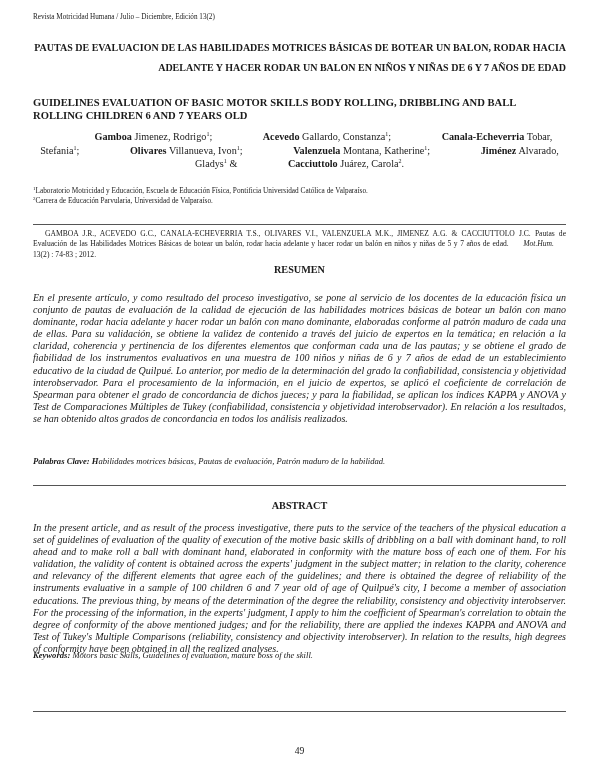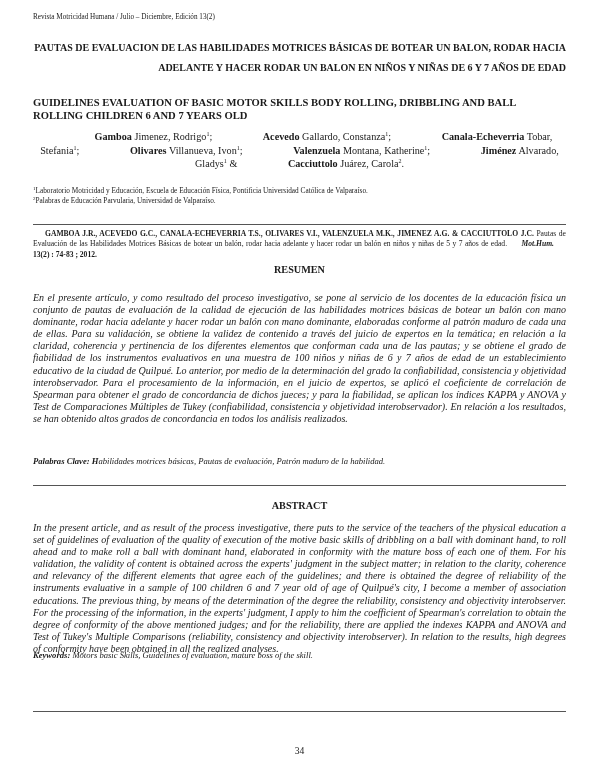--- a/index.html
+++ b/index.html
@@ -14,21 +14,21 @@
               font-weight: bold; font-size: 10.6px; line-height: 13.3px; }
   .authors { position: absolute; top: 130px; left: 0; width: 533px; text-align: center;
              font-size: 10.2px; line-height: 13.6px; }
   .authors b { font-weight: bold; margin-left: 48px; }
   .authors sup { font-size: 6px; vertical-align: 4px; line-height: 0; }
   .affils { position: absolute; top: 186px; left: 0; font-size: 7.3px; line-height: 10px; }
   .affils sup { font-size: 5px; vertical-align: 3px; line-height: 0; }
   .rule { position: absolute; left: 0; width: 533px; height: 0; border-top: 1.3px solid #555; }
   .citation { position: absolute; top: 229px; left: 0; width: 533px; font-size: 7.6px;
               line-height: 10.4px; text-align: justify; }
-  .citation b { font-weight: bold; padding-left: 12px; }
+  .citation b { font-weight: normal; padding-left: 12px; }
   .section-head { position: absolute; left: 0; width: 533px; text-align: center;
                   font-weight: bold; font-size: 10.2px; }
   .abstract-body { position: absolute; left: 0; width: 533px; font-style: italic;
                    font-size: 10px; line-height: 12.1px; text-align: justify; }
   .keywords { position: absolute; left: 0; width: 533px; font-style: italic; font-size: 8.6px; }
   .keywords b { font-weight: bold; }
   .page-number { position: absolute; top: 745px; left: 0; width: 533px; text-align: center;
                  font-size: 9.6px; }
 </style>
 </head>
@@ -40,21 +40,21 @@
 
   <div class="title-es">PAUTAS DE EVALUACION DE LAS HABILIDADES MOTRICES BÁSICAS DE BOTEAR UN BALON, RODAR HACIA ADELANTE Y HACER RODAR UN BALON EN NIÑOS Y NIÑAS DE 6 Y 7 AÑOS DE EDAD</div>
   <div class="title-en">GUIDELINES EVALUATION OF BASIC MOTOR SKILLS BODY ROLLING, DRIBBLING AND BALL ROLLING CHILDREN 6 AND 7 YEARS OLD</div>
 
   <div class="authors">
     <span><b>Gamboa</b><span> Jimenez, Rodrigo</span><sup>1</sup><span>; </span></span><span><b>Acevedo</b><span> Gallardo, Constanza</span><sup>1</sup><span>; </span></span><span><b>Canala-Echeverria</b><span> Tobar, Stefania</span><sup>1</sup><span>; </span></span><span><b>Olivares</b><span> Villanueva, Ivon</span><sup>1</sup><span>; </span></span><span><b>Valenzuela</b><span> Montana, Katherine</span><sup>1</sup><span>; </span></span><span><b>Jiménez</b><span> Alvarado, Gladys</span><sup>1</sup><span> &amp; </span></span><span><b>Cacciuttolo</b><span> Juárez, Carola</span><sup>2</sup><span>.</span></span>
   </div>
 
   <div class="affils">
     <div><sup>1</sup><span>Laboratorio Motricidad y Educación, Escuela de Educación Física, Pontificia Universidad Católica de Valparaíso.</span></div>
-    <div><sup>2</sup><span>Palabras de Educación Parvularia, Universidad de Valparaíso.</span></div>
+    <div><sup>2</sup><span>Carrera de Educación Parvularia, Universidad de Valparaíso.</span></div>
   </div>
 
   <div class="rule" style="top:224px;"></div>
 
   <div class="citation"><b>GAMBOA J.R., ACEVEDO G.C., CANALA-ECHEVERRIA T.S., OLIVARES V.I., VALENZUELA M.K., JIMENEZ A.G. &amp; CACCIUTTOLO J.C.</b><span> Pautas de Evaluación de las Habilidades Motrices Básicas de botear un balón, rodar hacia adelante y hacer rodar un balón en niños y niñas de 5 y 7 años de edad. </span><b><i>Mot.Hum.</i></b><b> 13(2) : 74-83 ; 2012.</b></div>
 
   <div class="section-head" style="top:264px;">RESUMEN</div>
 
   <div class="abstract-body" style="top:292px;">En el presente artículo, y como resultado del proceso investigativo, se pone al servicio de los docentes de la educación física un conjunto de pautas de evaluación de la calidad de ejecución de las habilidades motrices básicas de botear un balón con mano dominante, rodar hacia adelante y hacer rodar un balón con mano dominante, elaboradas conforme al patrón maduro de cada una de ellas. Para su validación, se obtiene la validez de contenido a través del juicio de expertos en la temática; en relación a la claridad, coherencia y pertinencia de los diferentes elementos que conforman cada una de las pautas; y se obtiene el grado de fiabilidad de los instrumentos evaluativos en una muestra de 100 niños y niñas de 6 y 7 años de edad de un establecimiento educativo de la ciudad de Quilpué. Lo anterior, por medio de la determinación del grado la confiabilidad, consistencia y objetividad interobservador. Para el procesamiento de la información, en el juicio de expertos, se aplicó el coeficiente de correlación de Spearman para obtener el grado de concordancia de dichos jueces; y para la fiabilidad, se aplican los índices KAPPA y ANOVA y Test de Comparaciones Múltiples de Tukey (confiabilidad, consistencia y objetividad interobservador). En relación a los resultados, se han obtenido altos grados de concordancia en todos los análisis realizados.</div>
 
@@ -63,14 +63,14 @@
   <div class="rule" style="top:485px;"></div>
 
   <div class="section-head" style="top:500px;">ABSTRACT</div>
 
   <div class="abstract-body" style="top:522px;">In the present article, and as result of the process investigative, there puts to the service of the teachers of the physical education a set of guidelines of evaluation of the quality of execution of the motive basic skills of dribbling on a ball with dominant hand, to roll ahead and to make roll a ball with dominant hand, elaborated in conformity with the mature boss of each one of them. For his validation, the validity of content is obtained across the experts' judgment in the subject matter; in relation to the clarity, coherence and relevancy of the different elements that agree each of the guidelines; and there is obtained the degree of reliability of the instruments evaluative in a sample of 100 children 6 and 7 year old of age of Quilpué's city, I become a member of  association educations. The previous thing, by means of the determination of the degree the reliability, consistency and objectivity interobserver. For the processing of the information, in the experts' judgment, I apply to him the coefficient of Spearman's correlation to obtain the degree of conformity of the above mentioned judges; and for the reliability, there are applied the indexes KAPPA and ANOVA and Test of Tukey's Multiple Comparisons (reliability, consistency and objectivity interobserver). In relation to the results, high degrees of conformity have been obtained in all the realized analyses.</div>
 
   <div class="keywords" style="top:650px;"><b>Keywords:</b><span> Motors basic Skills, Guidelines of evaluation, mature boss of the skill.</span></div>
 
   <div class="rule" style="top:711px;"></div>
 
-  <div class="page-number">34</div>
+  <div class="page-number">49</div>
 </div>
 
 </body></html>

